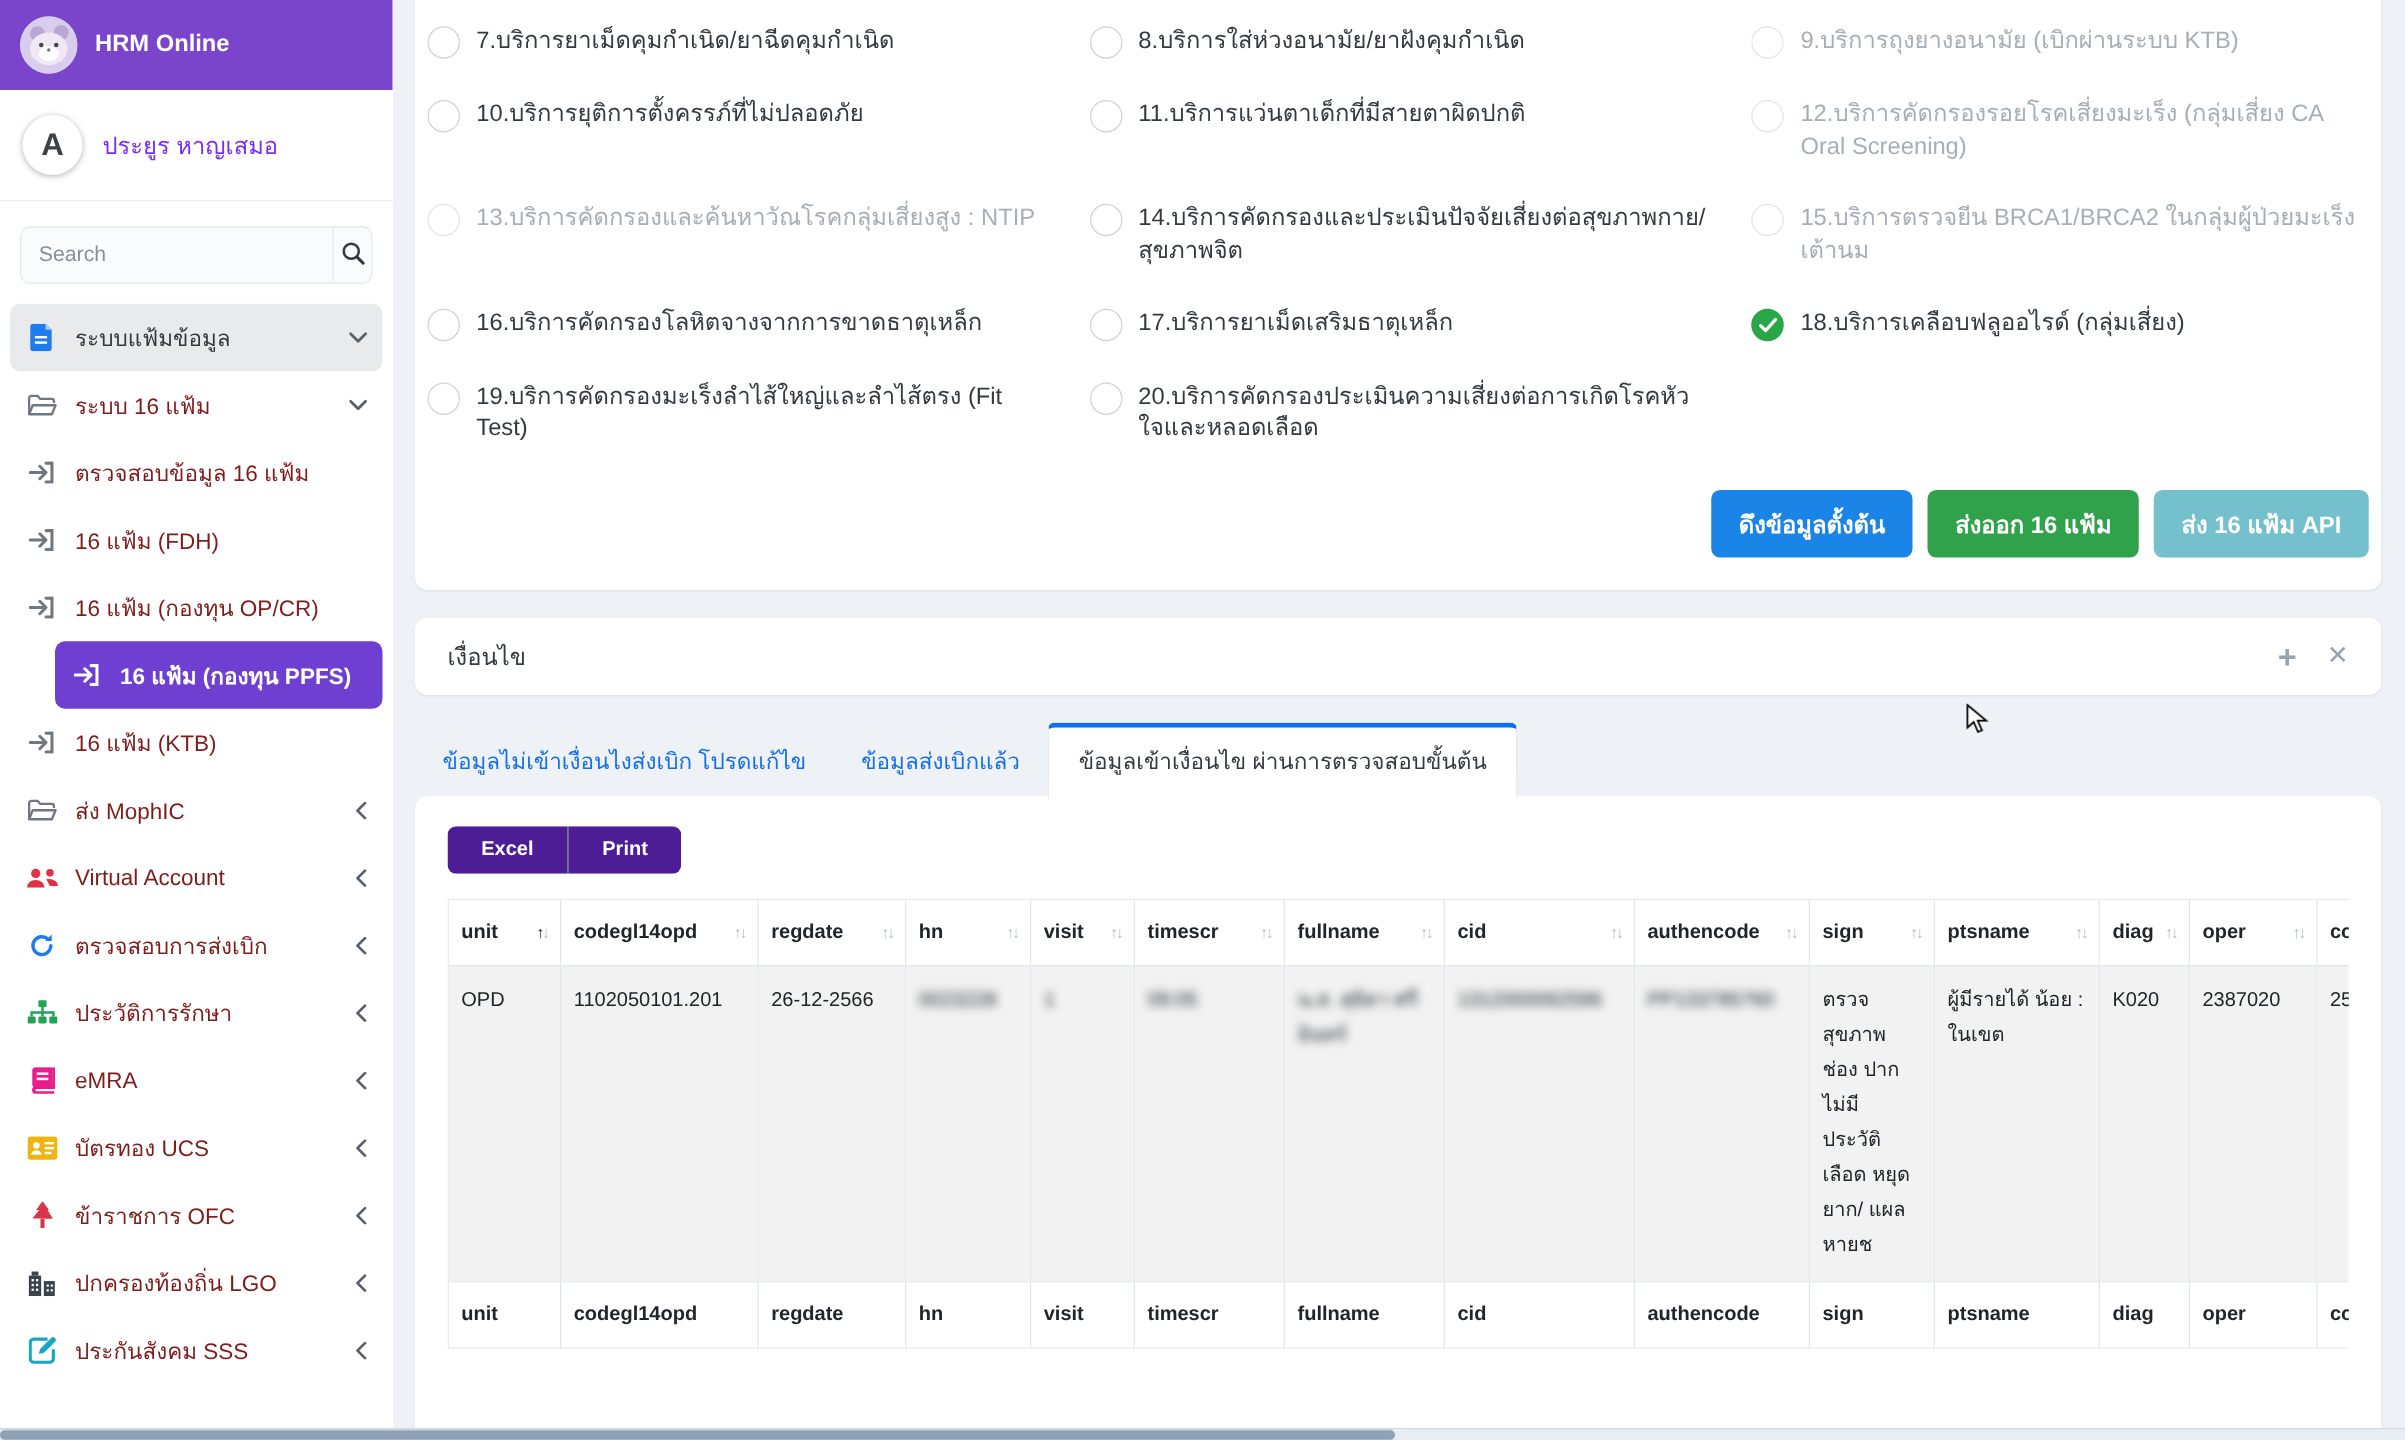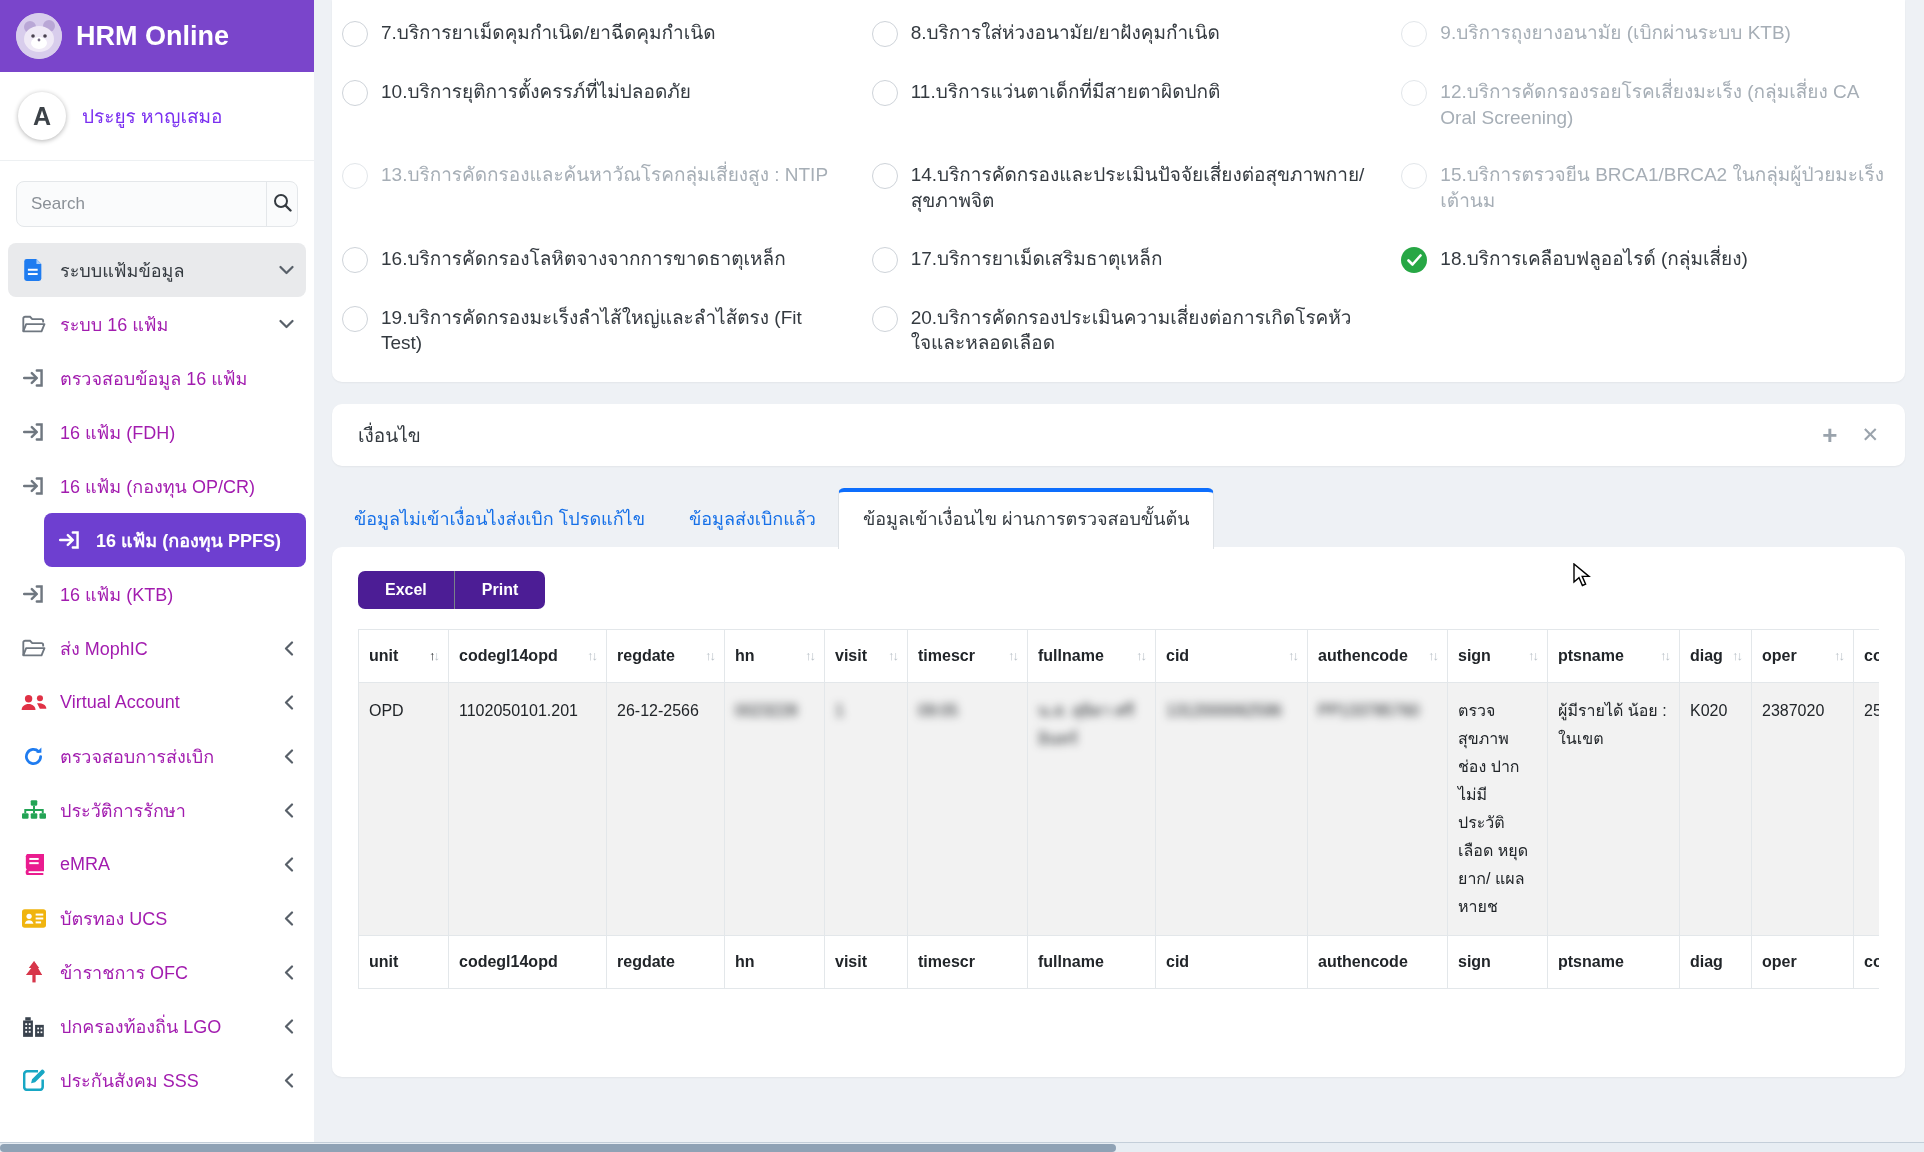--- a/index.html
+++ b/index.html
@@ -4,37 +4,37 @@
 <style>
   * { margin:0; padding:0; box-sizing:border-box; }
   html,body { width:1924px; height:1152px; overflow:hidden; background:#eef1f5;
     font-family:"Liberation Sans","DejaVu Sans",sans-serif; }
 
   
   .sidebar { position:fixed; left:0; top:0; width:314px; height:100%; background:#fff; z-index:5; }
   .brand { height:72px; background:#7a45cb; display:flex; align-items:center; gap:14px; padding:0 16px; }
   .brand-logo { width:46px; height:46px; border-radius:50%; background:#d8cdec; flex:none;
     display:flex; align-items:center; justify-content:center; overflow:hidden; }
-  .brand-title { color:#fff; font-size:27px; font-weight:600; }
+  .brand-title { color:#fff; font-size:19px; font-weight:600; }
   .user { display:flex; align-items:center; gap:16px; padding:20px 18px 18px; }
   .user-avatar { width:48px; height:48px; border-radius:50%; background:#fff;
     box-shadow:0 1px 5px rgba(0,0,0,.3); display:flex; align-items:center; justify-content:center;
     font-weight:800; font-size:25px; color:#3c4248; }
   .user-name { color:#7a2ff0; font-size:19px; }
   .side-divider { border:none; border-top:1px solid #edf0f2; margin:2px 0 20px; }
   .searchbox { margin:0 16px 16px; display:flex; border:1px solid #e4e7ea; border-radius:8px;
     overflow:hidden; background:#fafbfc; height:46px; }
   .searchbox input { flex:1; border:none; background:transparent; padding:0 14px; font-size:17px;
     color:#495057; outline:none; font-family:inherit; }
   .searchbox input::placeholder { color:#8a9097; }
   .search-btn { width:54px; border:none; border-left:1px solid #e4e7ea; background:transparent;
     display:flex; align-items:center; justify-content:center; cursor:pointer; }
   .nav { padding:0 8px; }
   .nav-item { display:flex; align-items:center; height:54px; padding:0 12px; border-radius:8px;
-    color:#a21caf; font-size:18px; gap:13px; cursor:pointer; white-space:nowrap; }
+    color:#7f1d1d; font-size:18px; gap:13px; cursor:pointer; white-space:nowrap; }
   .nav-item .icon { width:27px; display:flex; justify-content:center; align-items:center; color:#6f7780; flex:none; }
   .nav-item .chev { margin-left:auto; display:flex; align-items:center; color:#586069; }
   .nav-item.highlight { background:#e9eaec; color:#343a40; }
   .nav-item.active { background:#6e3fd0; color:#fff; font-weight:600;margin-left:36px; }
   .nav-item.active .icon { color:#fff; }
   .nav-section { padding:16px 10px 10px; color:#414a53; font-size:18px; }
 
   
   .main { margin-left:332px; width:1573px; }
   .card { background:#fff; border-radius:10px; box-shadow:0 1px 2px rgba(0,0,0,.05); }
@@ -415,20 +415,25 @@
         </div>
         <div class="service">
           <span class="radio"></span>
           <span>19.บริการคัดกรองมะเร็งลำไส้ใหญ่และลำไส้ตรง (Fit Test)</span>
         </div>
         <div class="service">
           <span class="radio"></span>
           <span>20.บริการคัดกรองประเมินความเสี่ยงต่อการเกิดโรคหัว ใจและหลอดเลือด</span>
         </div>
       </div>
+    <div class="actions">
+      <button class="btn btn-blue">ดึงข้อมูลตั้งต้น</button>
+      <button class="btn btn-green">ส่งออก 16 แฟ้ม</button>
+      <button class="btn btn-teal">ส่ง 16 แฟ้ม API</button>
+    </div>
   </section>
 
   <section class="card cond-card">
     <span class="cond-title">เงื่อนไข</span>
     <span class="cond-icons">
       <span class="cond-plus">+</span>
       <span class="cond-close">✕</span>
     </span>
   </section>
 

